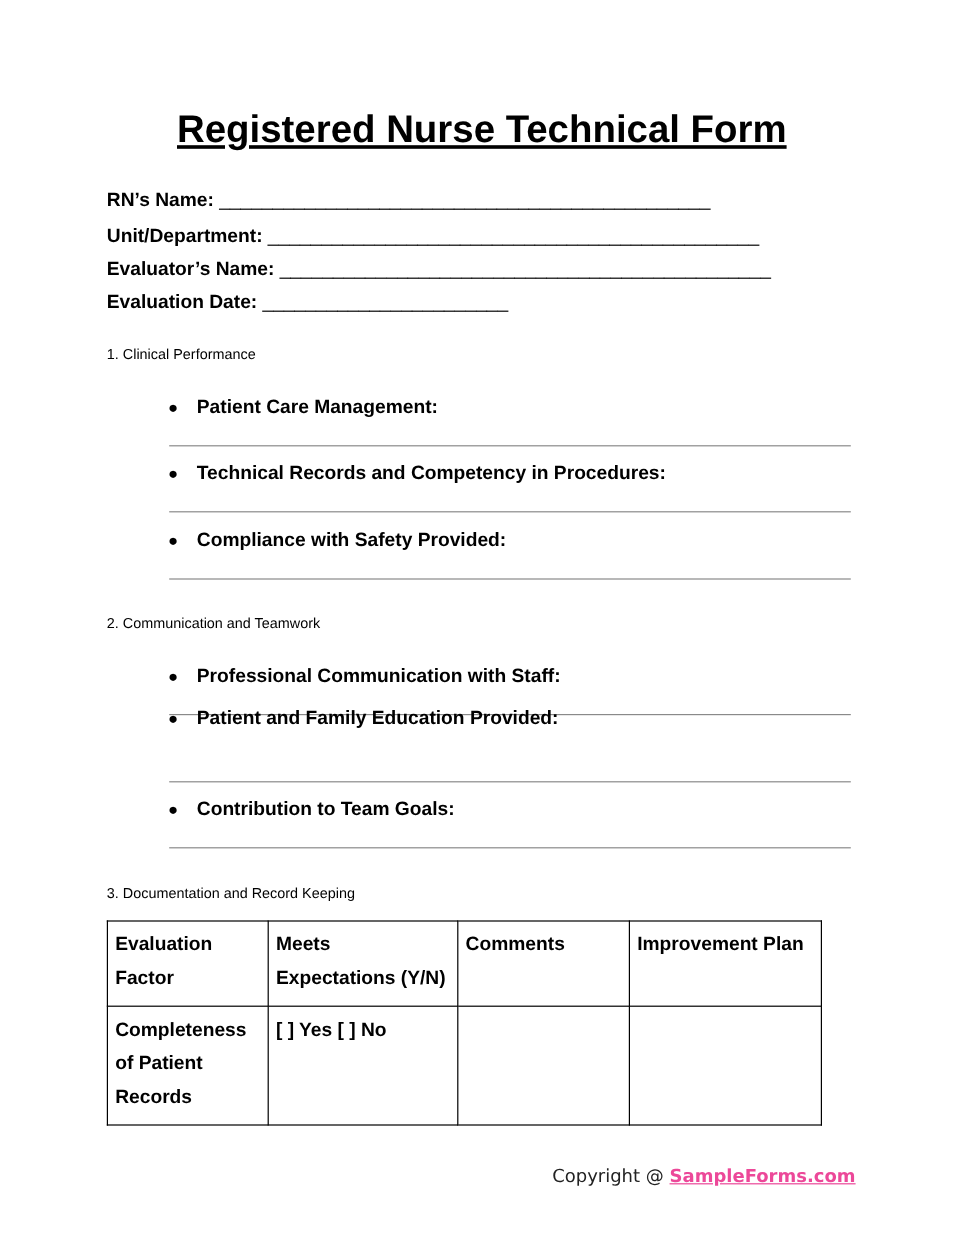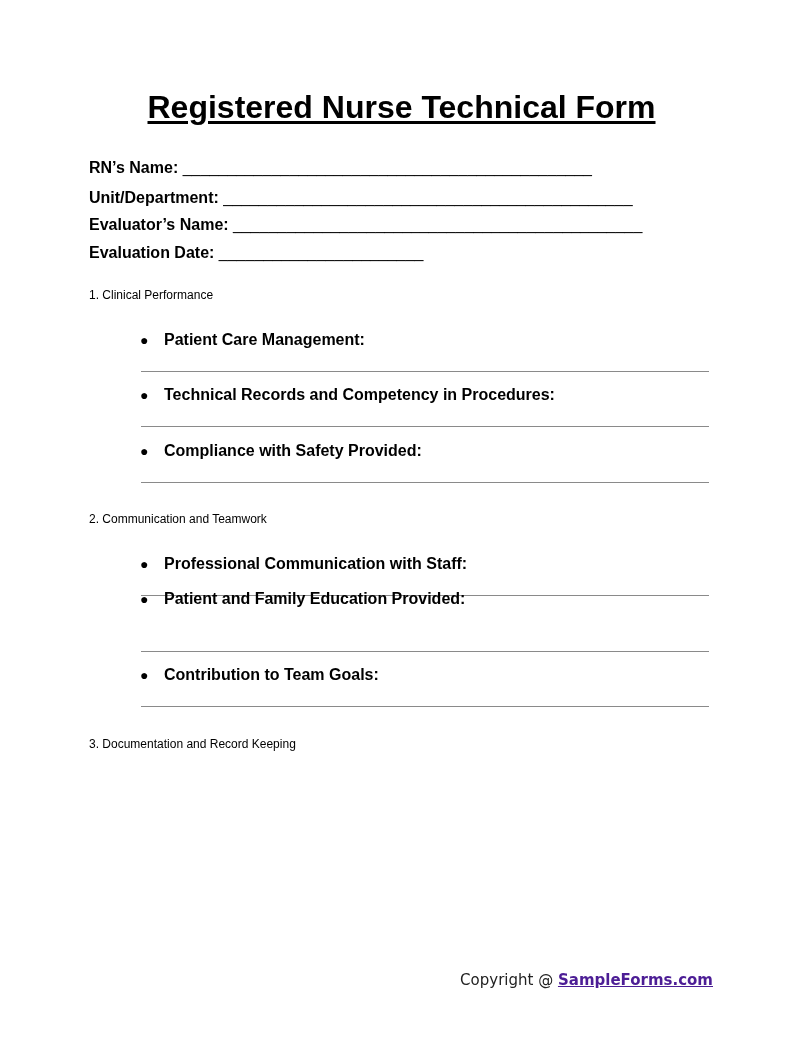--- a/index.html
+++ b/index.html
@@ -37,21 +37,21 @@
     }
     table.doc-table td {
       border: 1px solid #000; vertical-align: top;
       padding: 6px 6px 8px 6px; line-height: 28px;
     }
     .footer {
       position: absolute; right: 90px; top: 971px; font-size: 15px;
       font-family: "DejaVu Sans", sans-serif; color: #222;
     }
     .footer a {
-      color: #4c1d95; font-weight: bold; text-decoration: underline;
+      color: #ec4899; font-weight: bold; text-decoration: underline;
     }
   </style>
 </head>
 <body>
 
 <h1 class="title">Registered Nurse Technical Form</h1>
 
 <div class="field" style="top:159px;"><span>RN’s Name:</span><span class="blank"> ______________________________________________</span></div>
 <div class="field" style="top:189px;"><span>Unit/Department:</span><span class="blank"> ______________________________________________</span></div>
 <div class="field" style="top:216px;text-align:center;"><span>Evaluator’s Name:</span><span class="blank"> ______________________________________________</span></div>
@@ -76,16 +76,28 @@
 <div class="bullet-item" style="top:590px;"><span class="dot">●</span><span>Patient and Family Education Provided:</span></div>
 <div class="answer-line" style="top:651px;"></div>
 
 <div class="bullet-item" style="top:666px;"><span class="dot">●</span><span>Contribution to Team Goals:</span></div>
 <div class="answer-line" style="top:706px;"></div>
 
 <h2 class="section-title" style="top:737px;">3. Documentation and Record Keeping</h2>
 
 <table class="doc-table">
   <tbody>
+      <tr style="height:70px;">
+    <td style="width:121px;">Evaluation Factor</td>
+    <td style="width:145px;">Meets Expectations (Y/N)</td>
+    <td style="width:130px;">Comments</td>
+    <td style="width:147px;">Improvement Plan</td>
+  </tr>
+  <tr style="height:96px;">
+    <td>Completeness of Patient Records</td>
+    <td>[ ] Yes [ ] No</td>
+    <td></td>
+    <td></td>
+  </tr>
 </tbody>
   </table>
 
 <div class="footer"><span>Copyright @ </span><a>SampleForms.com</a></div>
 
 </body></html>

